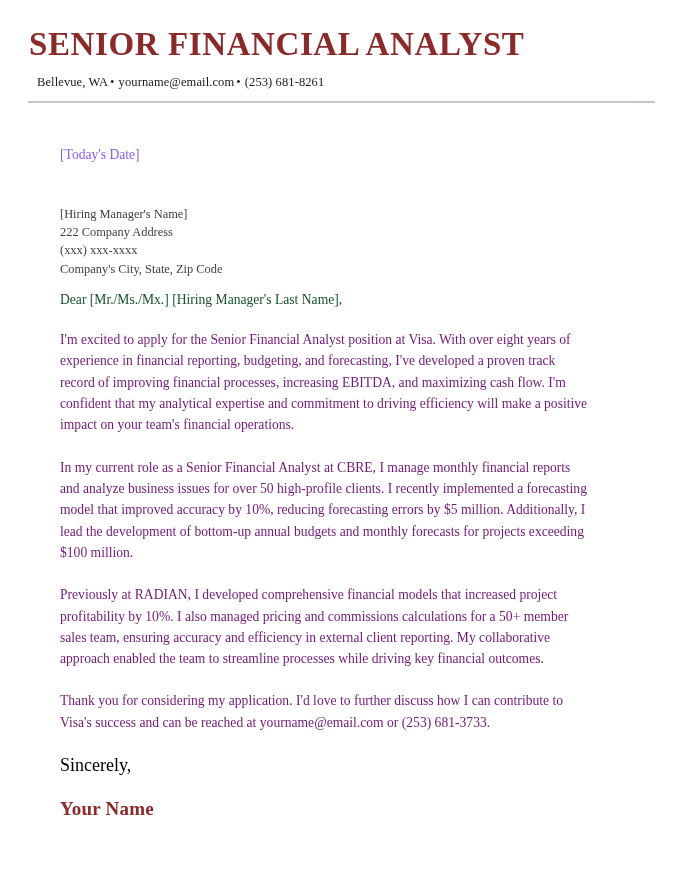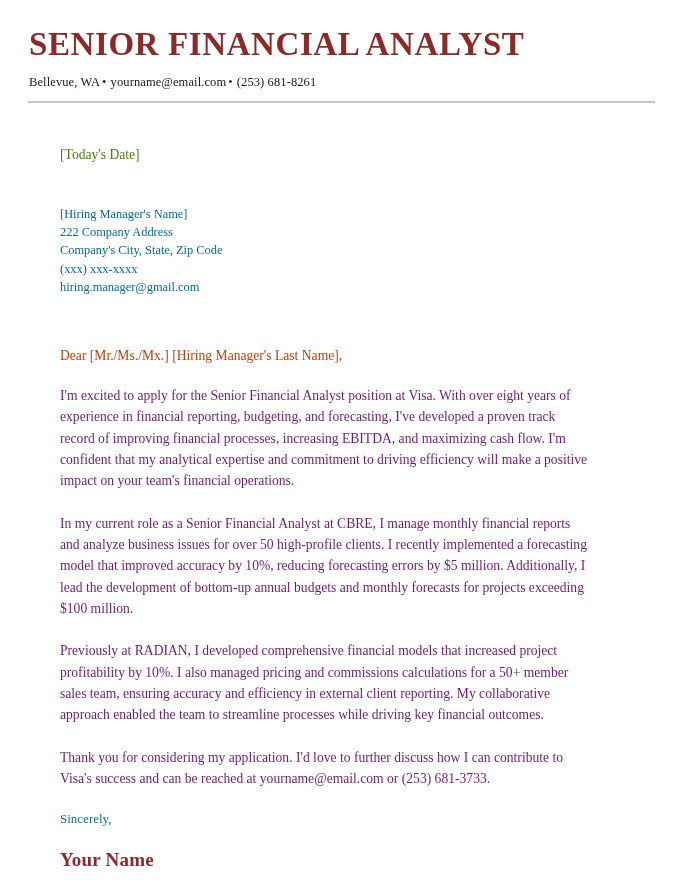--- a/index.html
+++ b/index.html
@@ -34,20 +34,21 @@
     line-height: 1.12;
     margin: 0;
     white-space: nowrap;
   }
   .contact-line {
     margin-top: 12px;
     font-size: 12.5px;
     color: #16181a;
     letter-spacing: 0.1px;
     white-space: nowrap;
+    margin-left: 8px;
   }
   .contact-sep {
     display: inline-block;
     padding: 0 4px 0 2px;
     color: #16181a;
   }
   .header-rule {
     margin: 11px 25px 0 0;
     margin-left: -1px;
     height: 2px;
@@ -55,47 +56,47 @@
     background: #cfc2c6;
   }
 
   
   .letter-body {
     padding: 0 90px 0 60px;
   }
   .date-line {
     margin-top: 44px;
     font-size: 13.6px;
-    color: #4d7c0f;
+    color: #8b5cf6;
   }
   .recipient-block {
     margin-top: 42px;
     font-size: 12.4px;
     line-height: 1.47;
-    color: #0369a1;
+    color: #404040;
   }
   .recipient-block div {
     white-space: nowrap;
   }
   .salutation {
-    margin-top: 52px;
+    margin-top: 14px;
     font-size: 13.6px;
-    color: #c2410c;
+    color: #14532d;
   }
   .letter-paragraph {
     margin-top: 21px;
     font-size: 13.6px;
     line-height: 1.57;
     color: #701a75;
     text-align: left;
   }
   .closing {
     margin-top: 22px;
-    font-size: 13px;
-    color: #0f766e;
+    font-size: 18px;
+    color: #000000;
   }
   .signature-name {
     margin-top: 22px;
     font-size: 19px;
     font-weight: bold;
     color: #8c2a2a;
     letter-spacing: 0.2px;
   }
 </style>
 </head>
@@ -113,23 +114,22 @@
     <div class="header-rule"></div>
   </header>
 
   <main class="letter-body">
 
     <div class="date-line">[Today's Date]</div>
 
     <div class="recipient-block">
       <div>[Hiring Manager's Name]</div>
       <div>222 Company Address</div>
+      <div>(xxx) xxx-xxxx</div>
       <div>Company's City, State, Zip Code</div>
-      <div>(xxx) xxx-xxxx</div>
-      <div>hiring.manager@gmail.com</div>
     </div>
 
     <div class="salutation">Dear [Mr./Ms./Mx.] [Hiring Manager's Last Name],</div>
 
     <p class="letter-paragraph">I'm excited to apply for the Senior Financial Analyst position at Visa. With over eight years of experience in financial reporting, budgeting, and forecasting, I've developed a proven track record of improving financial processes, increasing EBITDA, and maximizing cash flow. I'm confident that my analytical expertise and commitment to driving efficiency will make a positive impact on your team's financial operations.</p>
 
     <p class="letter-paragraph">In my current role as a Senior Financial Analyst at CBRE, I manage monthly financial reports and analyze business issues for over 50 high-profile clients. I recently implemented a forecasting model that improved accuracy by 10%, reducing forecasting errors by $5 million. Additionally, I lead the development of bottom-up annual budgets and monthly forecasts for projects exceeding $100 million.</p>
 
     <p class="letter-paragraph">Previously at RADIAN, I developed comprehensive financial models that increased project profitability by 10%. I also managed pricing and commissions calculations for a 50+ member sales team, ensuring accuracy and efficiency in external client reporting. My collaborative approach enabled the team to streamline processes while driving key financial outcomes.</p>
 

